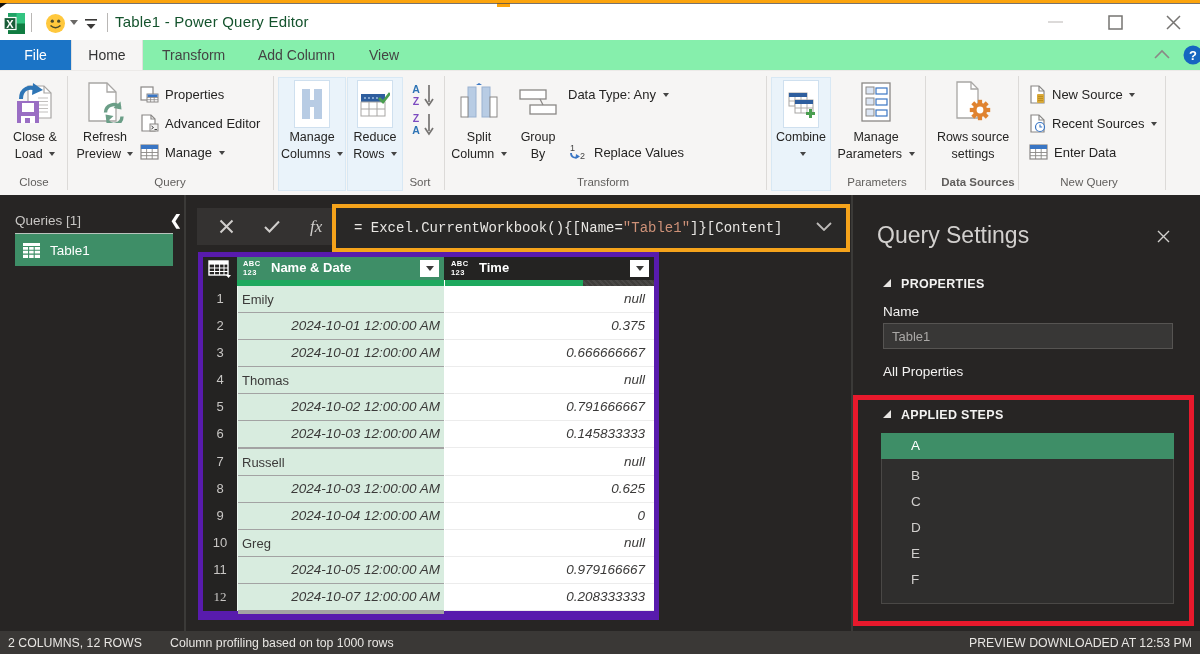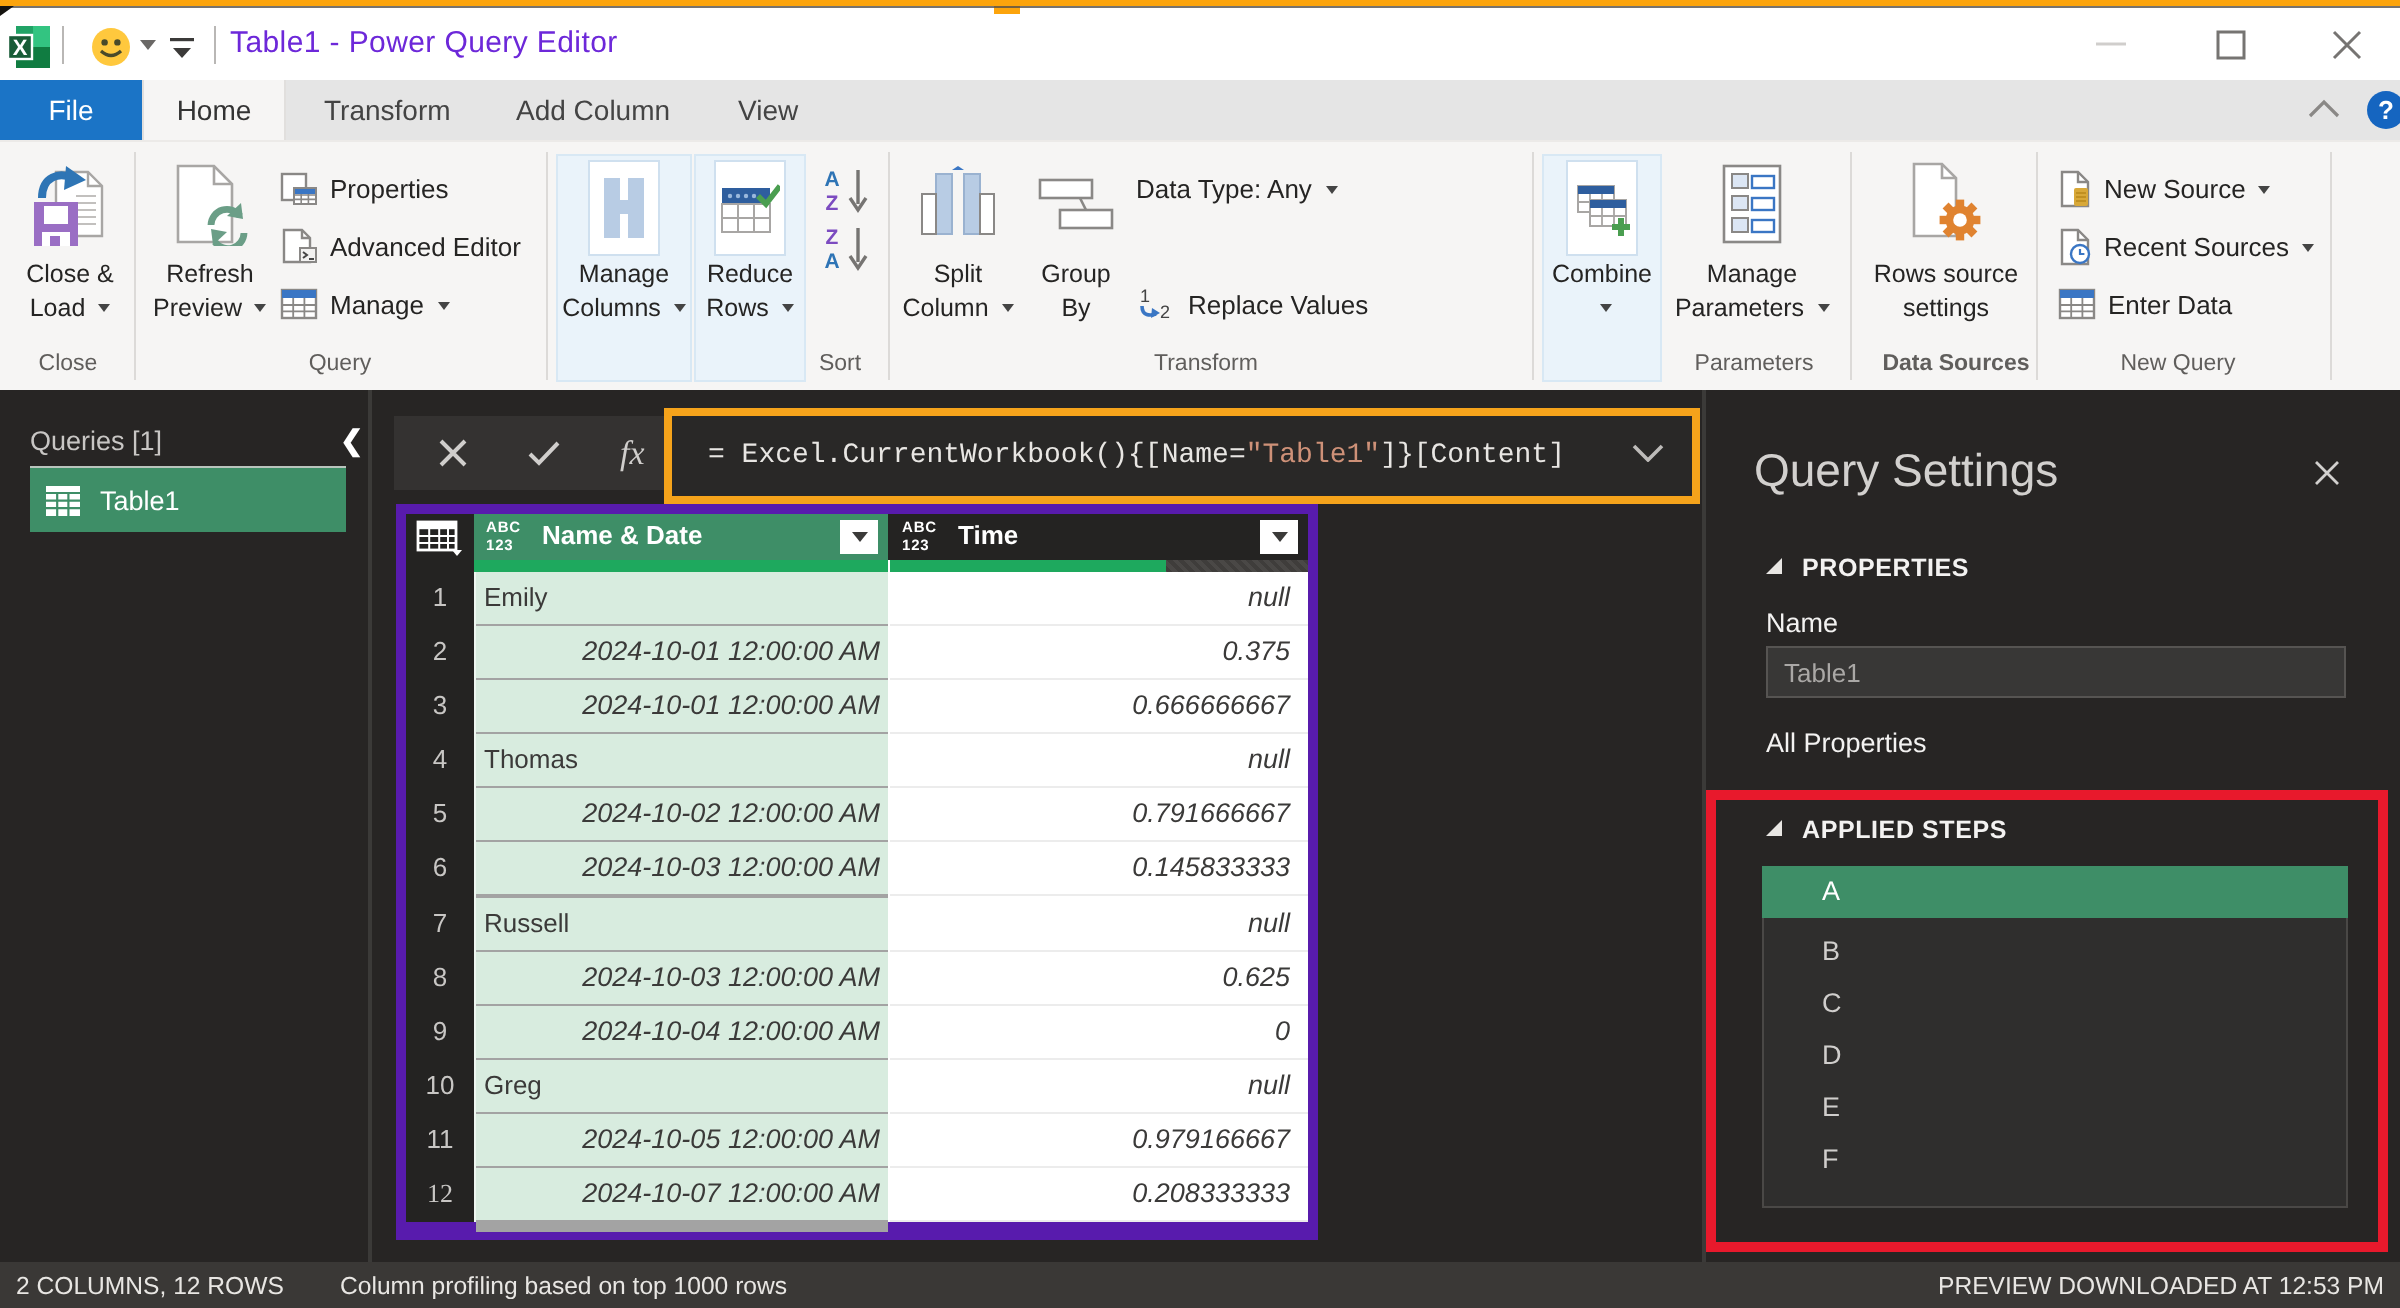--- a/index.html
+++ b/index.html
@@ -4,23 +4,23 @@
 <style>
   html,body{margin:0;padding:0;}
   body{width:1200px;height:654px;overflow:hidden;font-family:"Liberation Sans",sans-serif;position:relative;background:#272524;}
   .abs{position:absolute;}
   
   #topstrip{left:0;top:0;width:1200px;height:3px;background:#FCA40C;}
   #topblob{left:497px;top:3px;width:13px;height:4px;background:#FCA40C;z-index:6;}
   #cornercur{left:0;top:3px;z-index:7;width:0;height:0;border-top:5px solid #151310;border-right:7px solid transparent;}
   #titlebar{left:0;top:3px;width:1200px;height:37px;background:#fff;}
   .tsep{position:absolute;top:10px;width:1px;height:19px;background:#b9b7b5;}
-  #titletext{left:115px;top:10px;font-size:15px;color:#6d28d9;letter-spacing:.2px;}
-  
-  #tabrow{left:0;top:40px;width:1200px;height:30px;background:#e5e5e5;}
+  #titletext{left:115px;top:10px;font-size:15px;color:#14532d;letter-spacing:.2px;}
+  
+  #tabrow{left:0;top:40px;width:1200px;height:30px;background:#86efac;}
   #filetab{left:0;top:0;width:71px;height:30px;background:#1B74C6;color:#fff;font-size:14px;text-align:center;line-height:30px;}
   .tab{position:absolute;top:0;height:30px;line-height:30px;font-size:14px;color:#444;}
   #hometab{left:71px;width:70px;text-align:center;background:#f6f5f4;border-left:1px solid #e1dfdd;border-right:1px solid #e1dfdd;color:#333;}
   
   #ribbon{left:0;top:70px;width:1200px;height:125px;background:#f6f5f4;border-top:1px solid #eceae8;box-sizing:border-box;}
   .gsep{position:absolute;top:5px;width:1px;height:114px;background:#dcdad8;}
   .glabel{position:absolute;top:105px;font-size:11.5px;color:#605e5c;text-align:center;}
   .bigbtn{position:absolute;top:7px;text-align:center;font-size:12.5px;color:#252423;}
   .bigbtn .ic{height:48px;margin-bottom:3px;display:flex;align-items:center;justify-content:center;}
   .bigbtn .l1,.bigbtn .l2{line-height:16.5px;white-space:nowrap;}
@@ -56,21 +56,21 @@
   .step.sel{background:#3e8e67;color:#fff;height:26px;margin:-1px -1px 0;padding-left:30px;}
   #rrect{left:853px;top:395px;width:341px;height:231px;border:5px solid #E8192C;box-sizing:border-box;}
   
   #status{left:0;top:631px;width:1200px;height:23px;background:#3a3836;color:#e8e6e3;font-size:12.3px;}
   .hdr{top:257px;height:23px;color:#fff;font-size:13px;font-weight:bold;}
   .abc{position:absolute;left:6px;top:2px;font-size:7.5px;line-height:9px;font-weight:bold;letter-spacing:.4px;}
   .htxt{position:absolute;left:34px;top:3px;}
   .fbtn{position:absolute;right:5px;top:3px;width:19px;height:17px;background:#fff;display:flex;align-items:center;justify-content:center;}
   .ftri{width:0;height:0;border-left:4.5px solid transparent;border-right:4.5px solid transparent;border-top:5.5px solid #3b3a39;}
   .rnum{left:203px;width:34px;background:#242322;color:#c8c6c4;font-size:13px;text-align:center;}
-  .cmint{left:238px;width:206px;background:#d8ecdf;border-bottom:6px solid #a3a3a3;}
+  .cmint{left:238px;width:206px;background:#d8ecdf;border-bottom:4px solid #a3a3a3;}
   .cwhite{left:445px;width:209px;background:#fff;border-bottom:1px solid #ececec;}
   .cname{margin-left:4px;color:#3b3a39;font-size:13px;}
   .cdate{position:absolute;right:4px;color:#3b3a39;font-size:13.5px;font-style:italic;}
   .cval{position:absolute;right:9px;color:#3b3a39;font-size:13.5px;font-style:italic;}
 </style>
 </head>
 <body>
   <div class="abs" id="topstrip"></div>
   <div class="abs" id="topblob"></div>
   <div class="abs" style="left:0;top:3px;width:1200px;height:1px;background:#55504a;opacity:.8;z-index:6;"></div>

